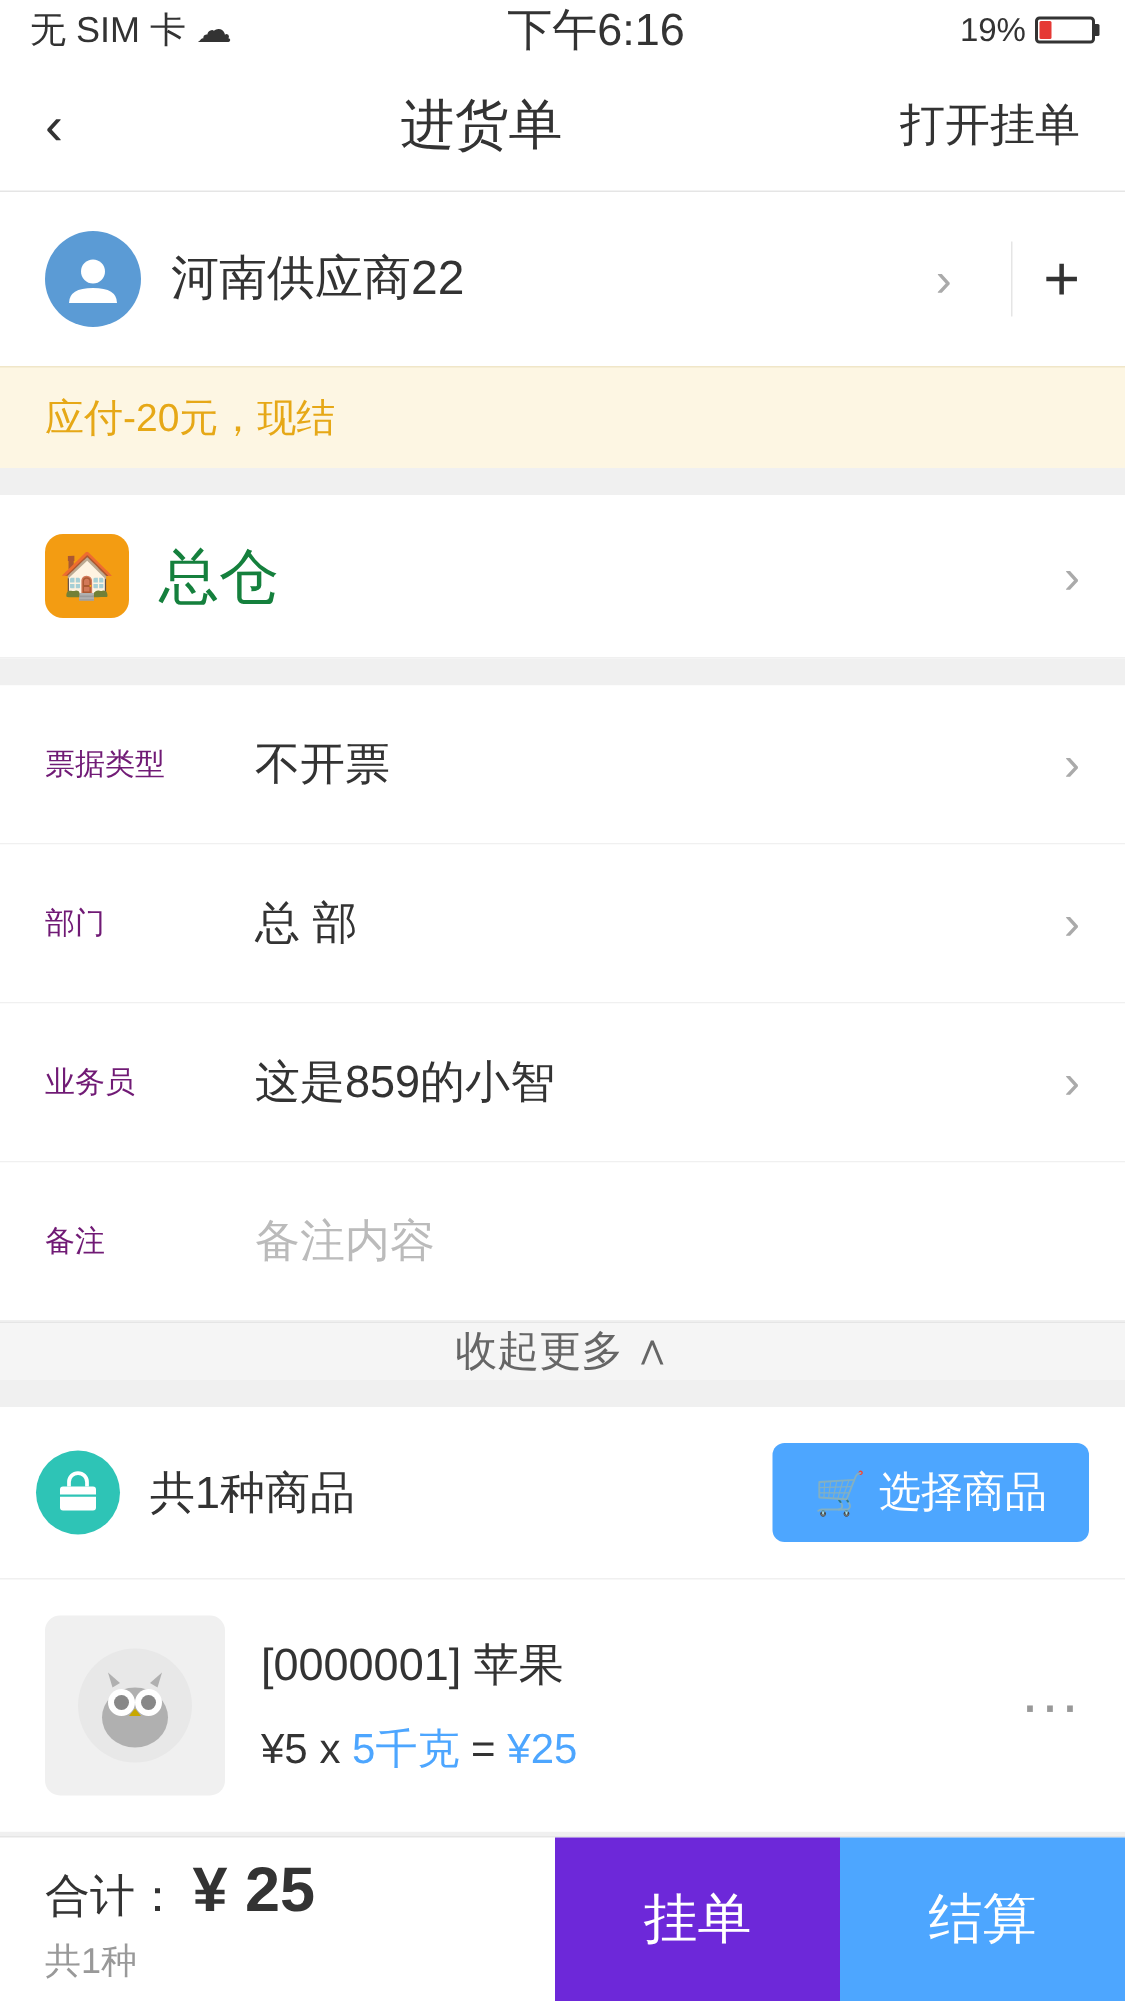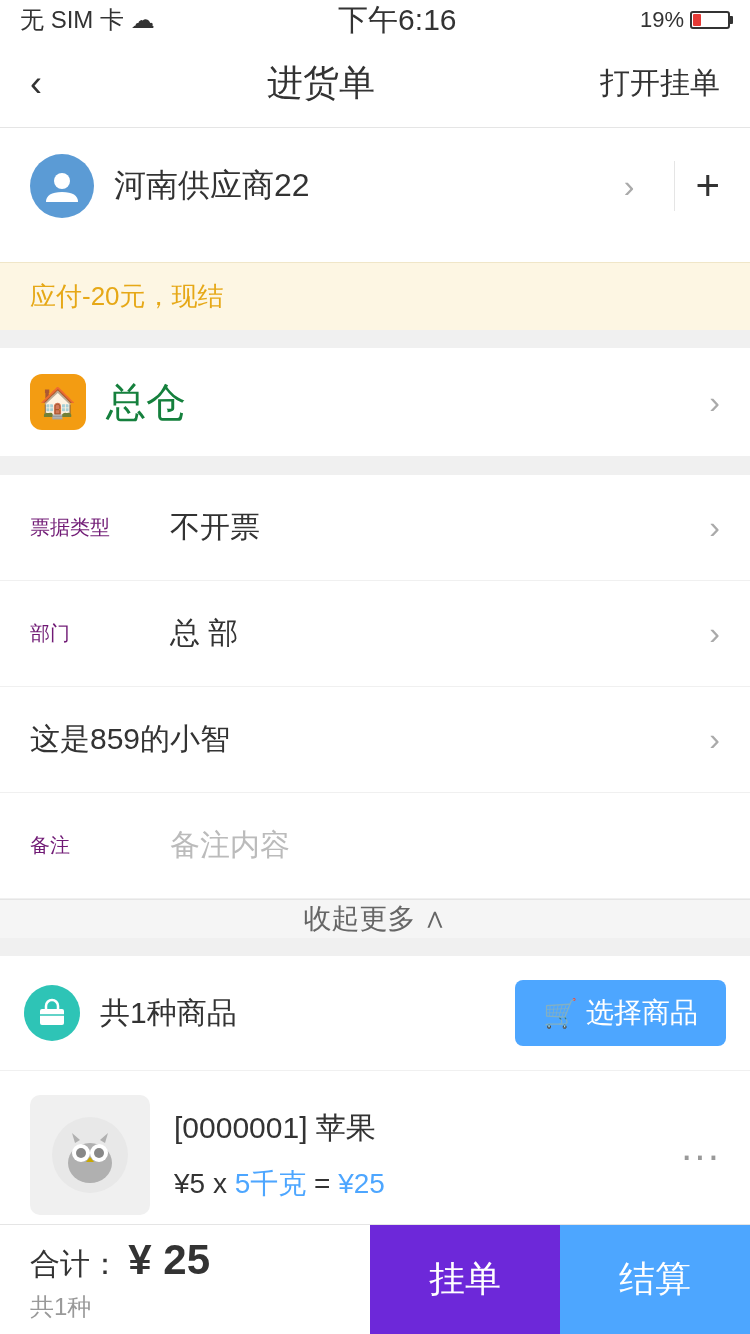--- a/index.html
+++ b/index.html
@@ -95,21 +95,20 @@
     .supplier-divider { width: 1px; height: 50px; background: #e5e5e5; margin: 0 20px; }
     .supplier-add { font-size: 42px; color: #333; }
 
     
     .credit-bar {
       background: #fdf6e3;
       padding: 16px 30px;
       font-size: 26px;
       color: #e6a817;
       border-top: 1px solid #f0e6c8;
-      margin-top: 18px;
     }
 
     
     .row-item {
       display: flex;
       align-items: center;
       padding: 26px 30px;
       background: #fff;
       border-bottom: 1px solid #f0f0f0;
     }
@@ -308,20 +307,21 @@
     <span class="form-key">票据类型</span>
     <span class="form-value">不开票</span>
     <span class="form-arrow">›</span>
   </div>
   <div class="form-row">
     <span class="form-key">部门</span>
     <span class="form-value">总 部</span>
     <span class="form-arrow">›</span>
   </div>
   <div class="form-row">
+    <span class="form-key">业务员</span>
     <span class="form-value">这是859的小智</span>
     <span class="form-arrow">›</span>
   </div>
   <div class="form-row">
     <span class="form-key">备注</span>
     <span class="form-placeholder">备注内容</span>
   </div>
   <div class="collapse-toggle">
     <span>收起更多 ∧</span>
   </div>

